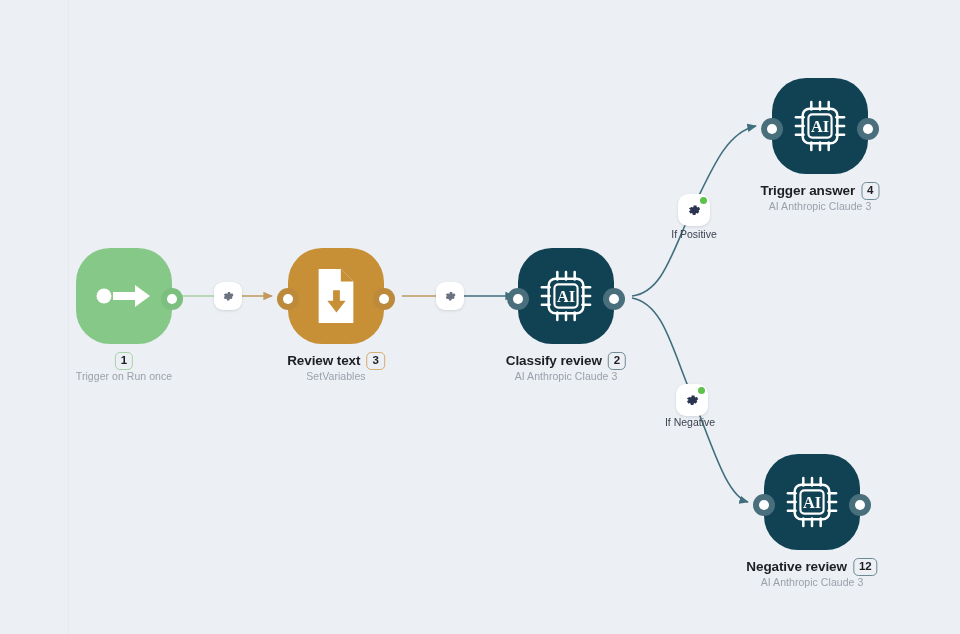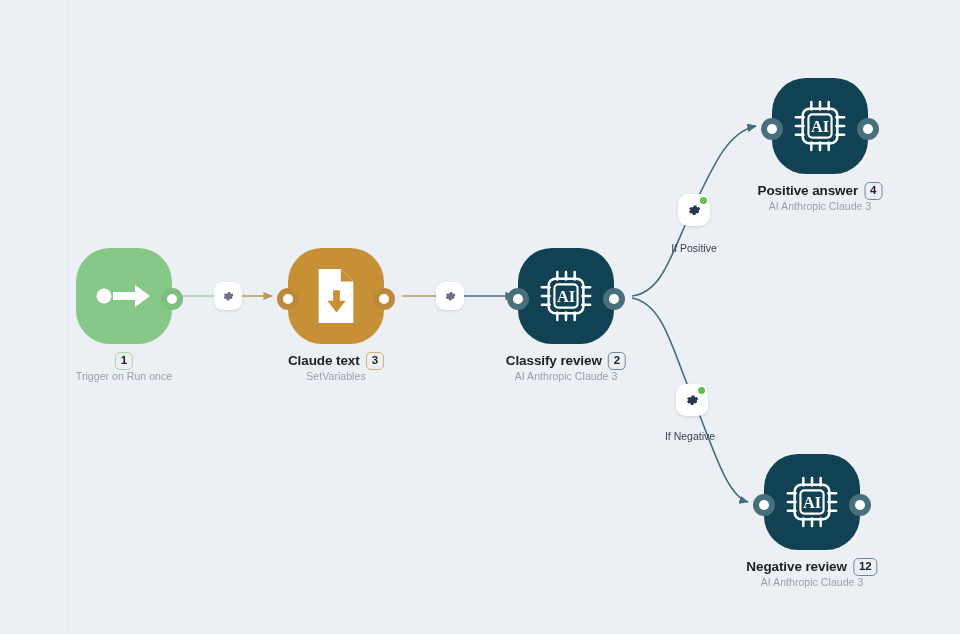--- a/index.html
+++ b/index.html
@@ -149,21 +149,20 @@
     border-radius: 10px;
   }
   .branch-chip svg { width: 15px; height: 15px; }
   .branch-label {
     position: absolute;
     font-size: 10.5px;
     color: #3c4350;
     white-space: nowrap;
     transform: translateX(-50%);
     text-align: center;
-    margin-top: 14px;
   }
 </style>
 </head>
 <body>
 
 <div id="canvas">
 
   <div class="guide-line" style="left:68px;"></div>
 
   <svg id="edge-layer" viewBox="0 0 960 634">
@@ -222,21 +221,21 @@
       </svg>
     </div>
     <div class="port in" style="background:#bd8a3c;">
       <div class="port-hole"></div>
     </div>
     <div class="port out" style="background:#bd8a3c;">
       <div class="port-hole"></div>
     </div>
     <div class="node-label">
       <div class="label-row">
-        <span class="node-title">Claude text</span>
+        <span class="node-title">Review text</span>
         <span class="node-badge" style="border-color:#d4ad72;">3</span>
       </div>
       <div class="node-subtitle">SetVariables</div>
     </div>
   </div>
 
   <div class="gear-chip" style="left:436px; top:282px;">
     <svg viewBox="0 0 24 24">
       <path fill="#6b7280" d="M12 8.2a3.8 3.8 0 1 0 0 7.6 3.8 3.8 0 0 0 0-7.6zm0 5.9a2.1 2.1 0 1 1 0-4.2 2.1 2.1 0 0 1 0 4.2z"></path>
       <path fill="#6b7280" d="M20.6 13.6l-1.7-1a7.6 7.6 0 0 0 0-1.2l1.7-1a.8.8 0 0 0 .3-1l-1.6-2.8a.8.8 0 0 0-1-.3l-1.8.7a7.4 7.4 0 0 0-1-.6l-.2-1.9a.8.8 0 0 0-.8-.7h-3.2a.8.8 0 0 0-.8.7l-.2 1.9c-.36.17-.7.37-1 .6l-1.8-.7a.8.8 0 0 0-1 .3L3.4 8.4a.8.8 0 0 0 .3 1l1.7 1a7.6 7.6 0 0 0 0 1.2l-1.7 1a.8.8 0 0 0-.3 1l1.6 2.8a.8.8 0 0 0 1 .3l1.8-.7c.3.23.64.43 1 .6l.2 1.9a.8.8 0 0 0 .8.7h3.2a.8.8 0 0 0 .8-.7l.2-1.9c.36-.17.7-.37 1-.6l1.8.7a.8.8 0 0 0 1-.3l1.6-2.8a.8.8 0 0 0-.3-1z"></path>
@@ -321,21 +320,21 @@
       </svg>
     </div>
     <div class="port in" style="background:#4a6f7c;">
       <div class="port-hole"></div>
     </div>
     <div class="port out" style="background:#4a6f7c;">
       <div class="port-hole"></div>
     </div>
     <div class="node-label">
       <div class="label-row">
-        <span class="node-title">Positive answer</span>
+        <span class="node-title">Trigger answer</span>
         <span class="node-badge" style="border-color:#6d8a94;">4</span>
       </div>
       <div class="node-subtitle">AI Anthropic Claude 3</div>
     </div>
   </div>
 
   <div class="node" style="left:764px; top:454px;">
     <div class="node-box" style="background:#104254;">
       <svg class="node-icon" viewBox="0 0 56 56">
         <g stroke="#ffffff" stroke-width="2.6" fill="none" stroke-linecap="round">

